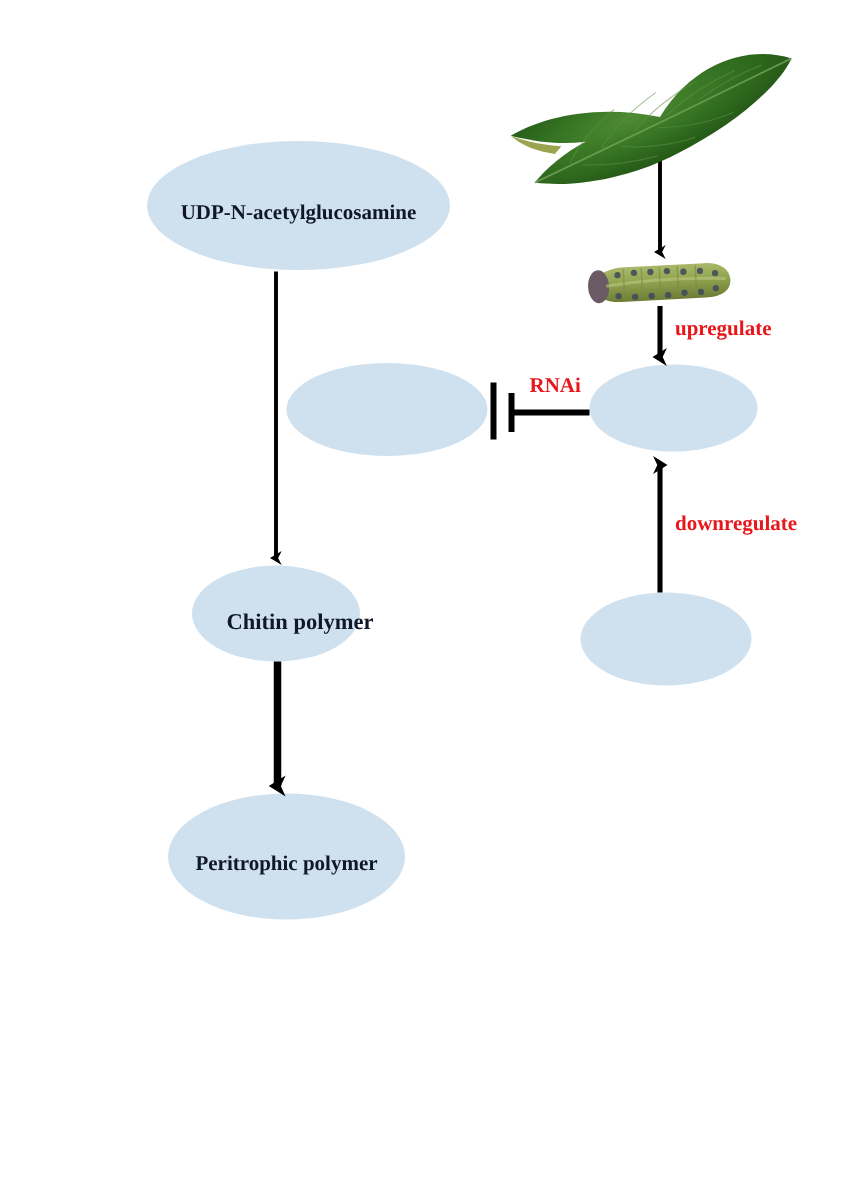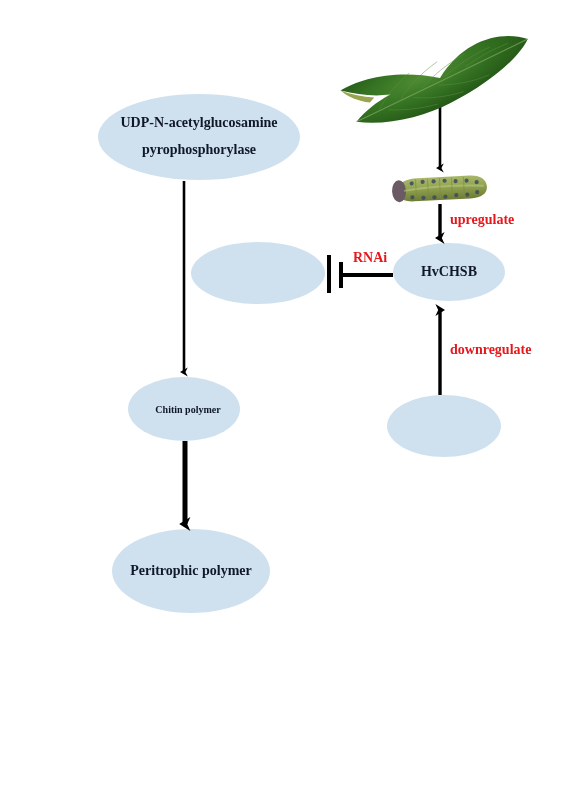--- a/index.html
+++ b/index.html
@@ -31,21 +31,21 @@
     flex-direction: column;
     align-items: center;
     justify-content: center;
     text-align: center;
     color: #101828;
     font-weight: bold;
     font-family: "Liberation Serif", "DejaVu Serif", serif;
     pointer-events: none;
     line-height: 1.9;
   }
-  .node-label .line { display: block; white-space: nowrap; }
+  .node-label .line { display: block; white-space: nowrap; margin-top: 12px; }
   .edge-label {
     position: absolute;
     color: #e8171b;
     font-weight: bold;
     font-family: "Liberation Serif", "DejaVu Serif", serif;
     white-space: nowrap;
     text-align: center;
   }
 </style>
 </head>
@@ -182,35 +182,31 @@
           <line x1="440" y1="178" x2="440" y2="199"></line>
           <line x1="452" y1="178" x2="452" y2="199"></line>
           <line x1="464" y1="178" x2="464" y2="199"></line>
         </g>
       </g>
     </g>
   </svg>
 
   <div class="node-label" style="left:98px; top:101px; width:202px; height:72px; font-size:14px;">
     <span class="line">UDP-N-acetylglucosamine</span>
-    <span class="line">pyrophosphorylase</span>
   </div>
 
 
-  <div class="node-label" style="left:132px; top:395px; width:112px; height:28px; font-size:10px;">
+  <div class="node-label" style="left:144px; top:395px; width:112px; height:28px; font-size:15px;">
     <span class="line">Chitin polymer</span>
   </div>
 
   <div class="node-label" style="left:112px; top:557px; width:158px; height:28px; font-size:14px;">
     <span class="line">Peritrophic polymer</span>
   </div>
 
-  <div class="node-label" style="left:393px; top:259px; width:112px; height:27px; font-size:14px;">
-    <span class="line">HvCHSB</span>
-  </div>
 
 
   <div class="edge-label" style="left:353px; top:250px; font-size:14px;">RNAi</div>
 
   <div class="edge-label" style="left:450px; top:212px; font-size:14px;">upregulate</div>
 
   <div class="edge-label" style="left:450px; top:342px; font-size:14px;">downregulate</div>
 
 </div>
 

